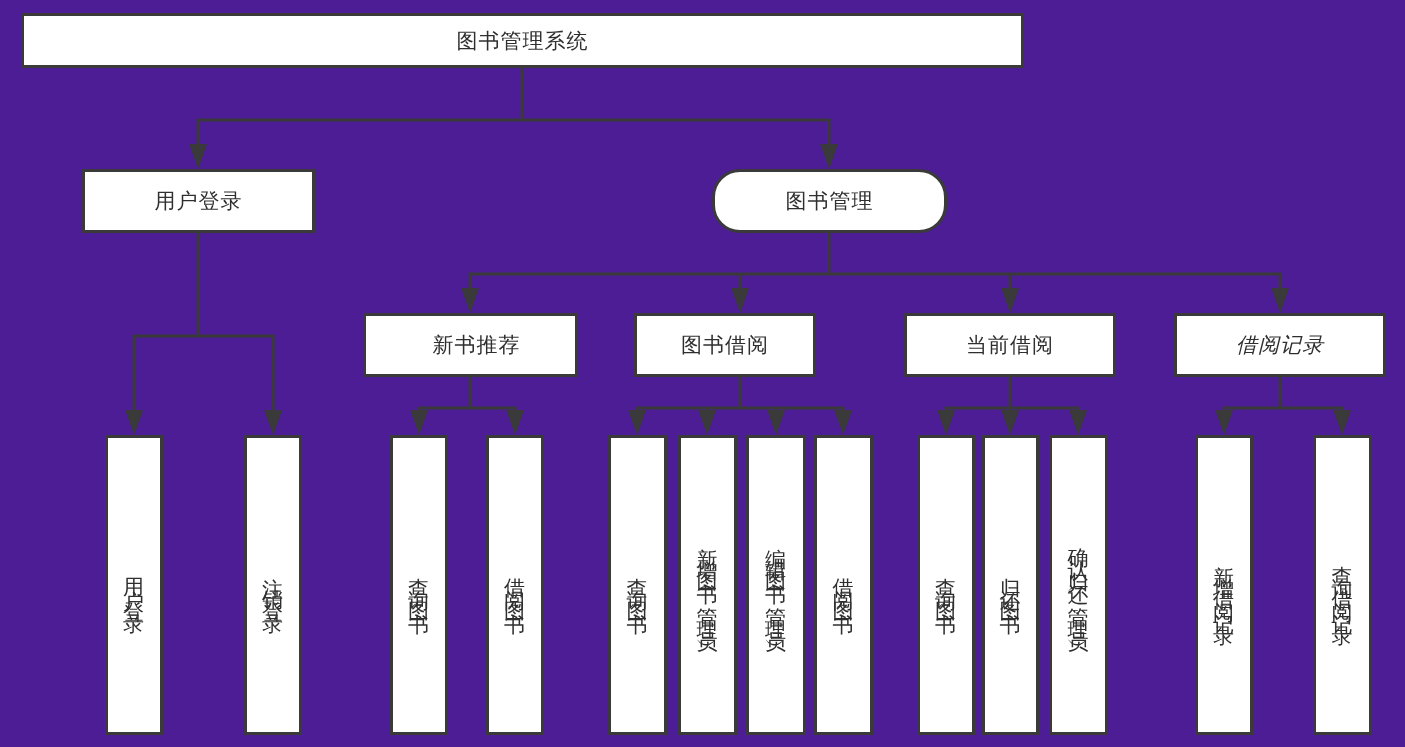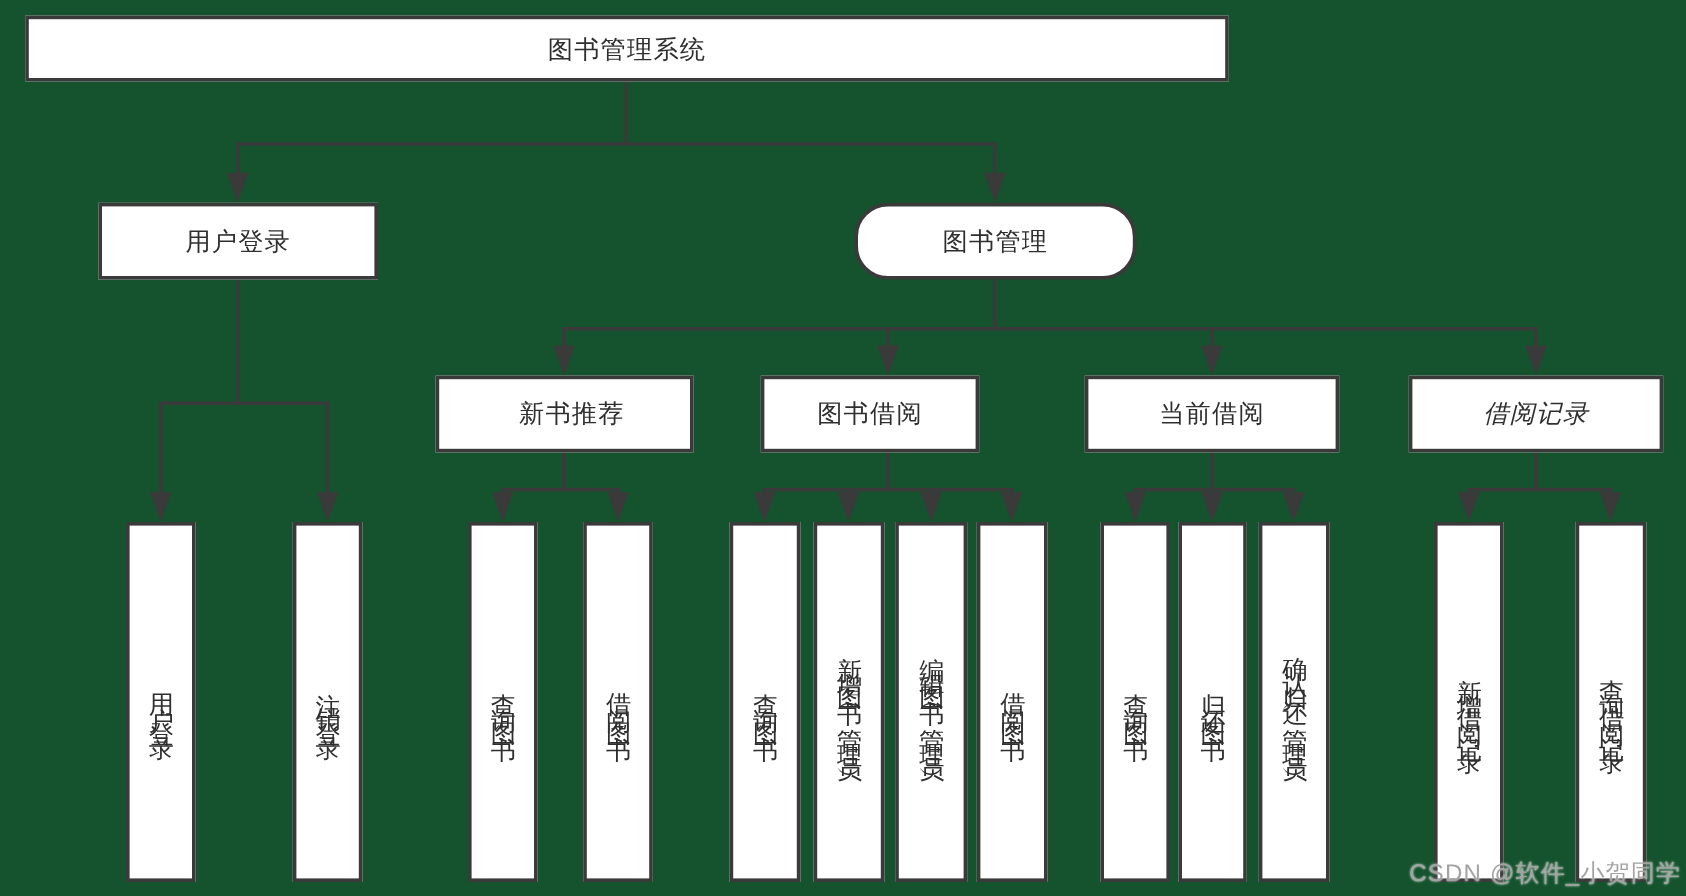--- a/index.html
+++ b/index.html
@@ -1,17 +1,17 @@
 <!DOCTYPE html>
 <html><head>
 <meta charset="utf-8">
 <style>
   html,body { margin:0; padding:0; background:#ffffff; }
   .canvas {
-    position:relative; width:1405px; height:747px; background:#14532d;
+    position:relative; width:1405px; height:747px; background:#4c1d95;
     font-family:"Liberation Sans","DejaVu Sans",sans-serif;
     overflow:hidden;
   }
   svg.wires { position:absolute; left:0; top:0; width:1405px; height:747px; }
   svg.wires line, svg.wires polyline {
     stroke:#3a3a3a; stroke-width:3; fill:none;
   }
   svg.wires polygon { fill:#3a3a3a; stroke:none; }
   .node {
     position:absolute; box-sizing:border-box;
@@ -160,15 +160,14 @@
     <span class="vtext">确认归还（管理员）</span>
   </div>
 
   <div class="node leaf" style="left:1195px;width:58px;">
     <span class="vtext">新增借阅记录</span>
   </div>
   <div class="node leaf" style="left:1313px;width:59px;">
     <span class="vtext">查询借阅记录</span>
   </div>
 
-  <div class="watermark">CSDN @软件_小贺同学</div>
 
 </div>
 
 </body></html>

